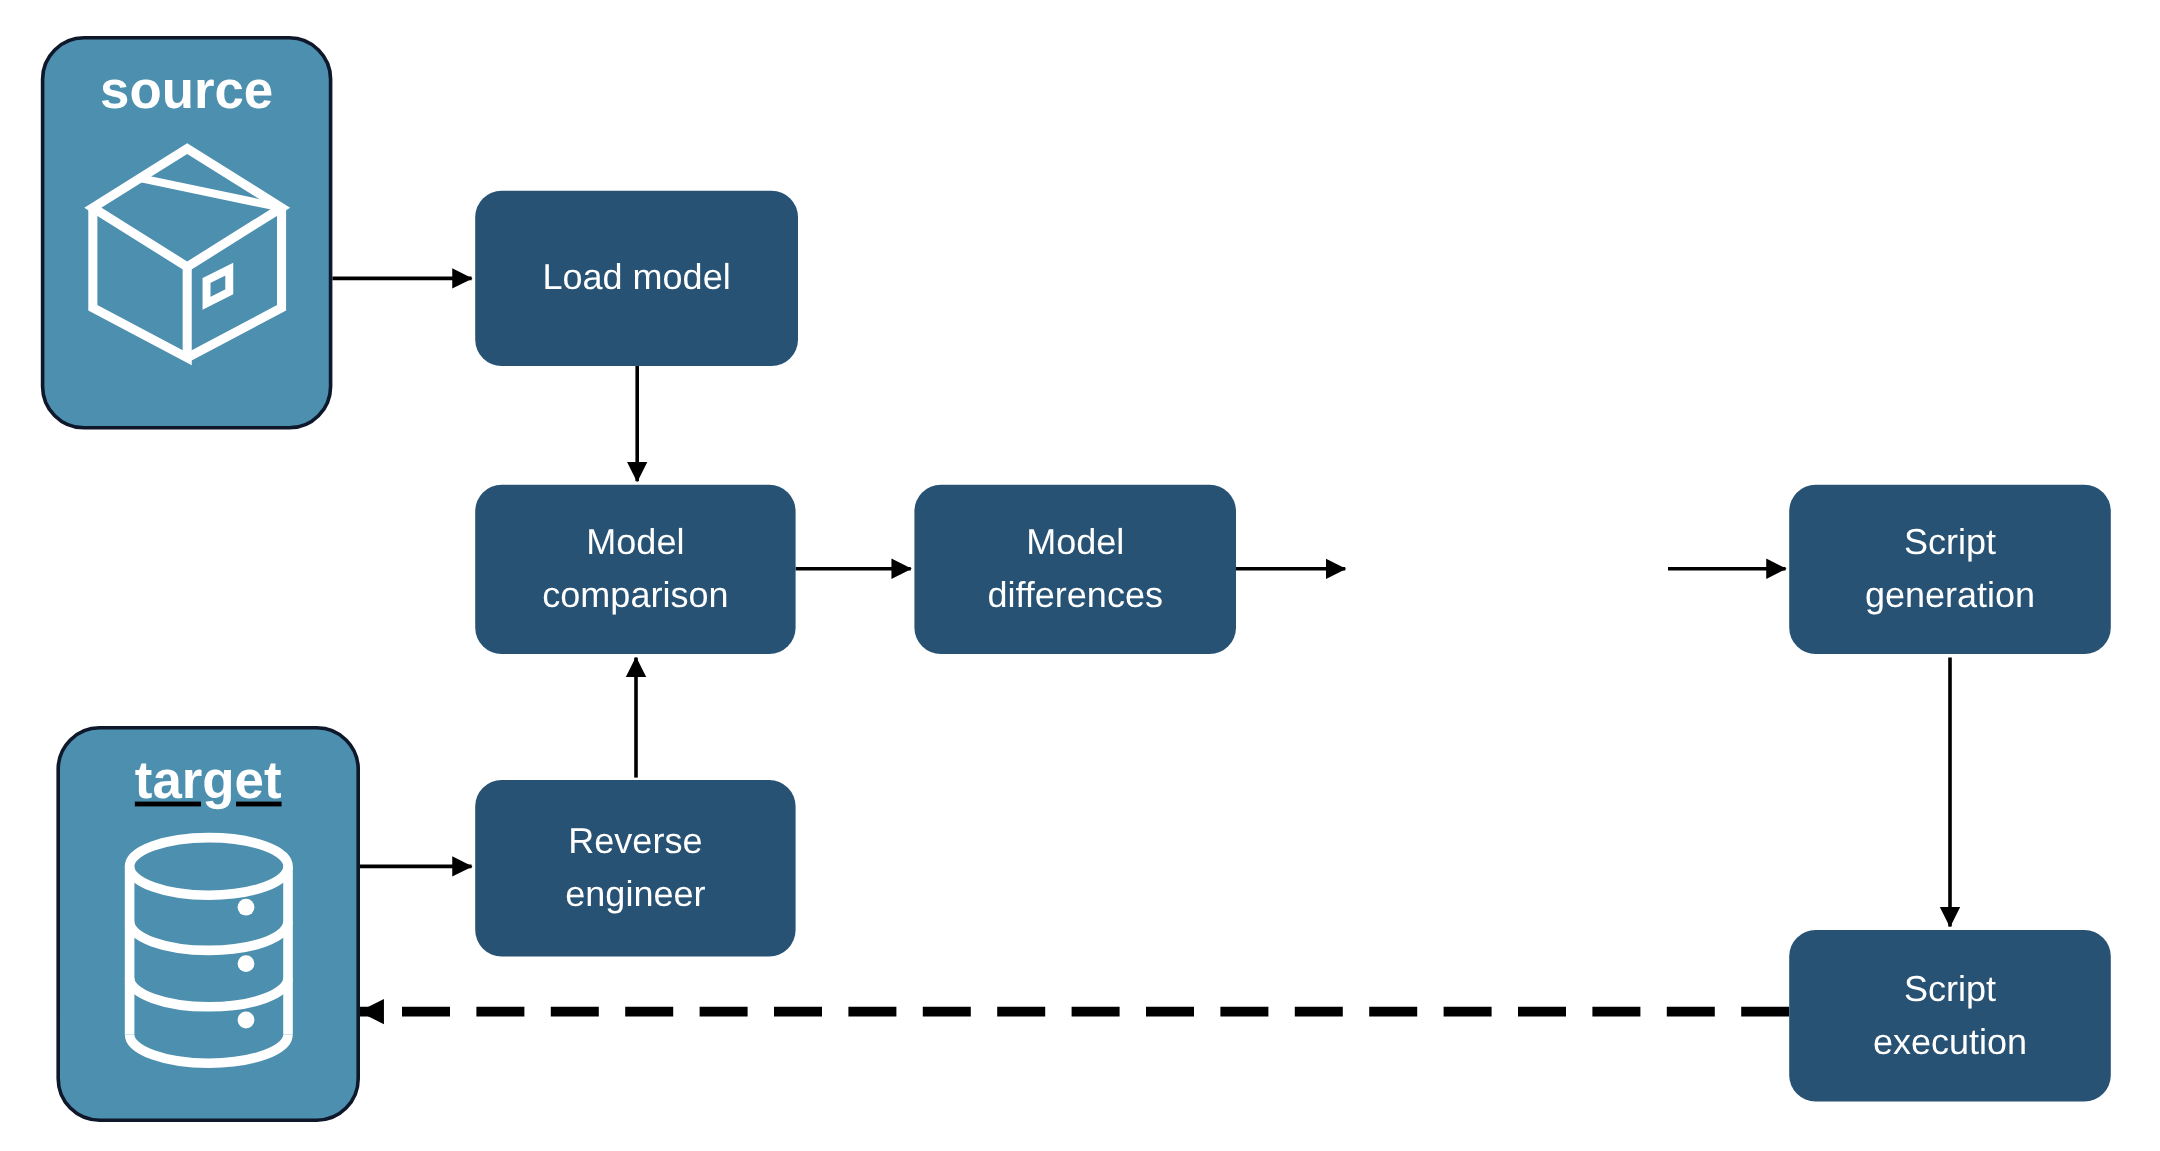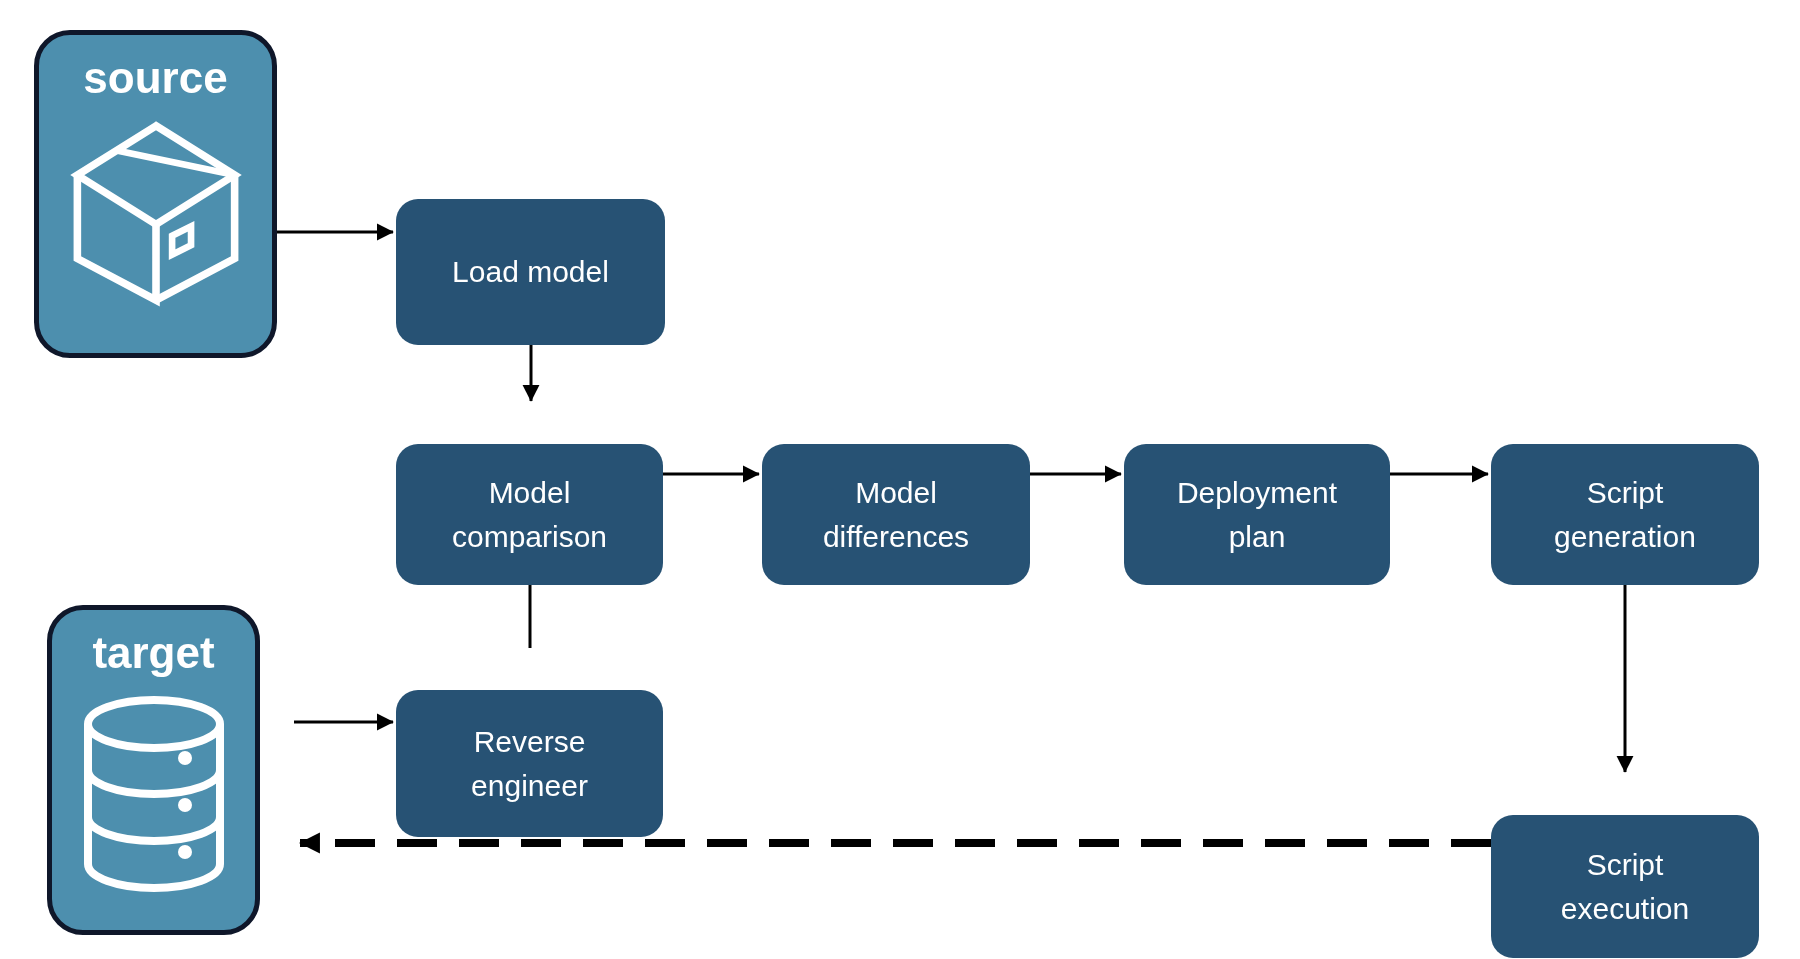--- a/index.html
+++ b/index.html
@@ -32,27 +32,26 @@
     background: #275274;
     border-radius: 22px;
     color: #ffffff;
     display: flex;
     align-items: center;
     justify-content: center;
     text-align: center;
     font-size: 30px;
     line-height: 1.45;
     white-space: pre-line;
-    margin-top: 40px;
   }
   .container-box {
     position: absolute;
     z-index: 2;
     background: #4D8FAE;
-    border: 5px solid #0f172a;
+    border: 3px solid #0f172a;
     border-radius: 36px;
     display: flex;
     flex-direction: column;
     align-items: center;
     box-sizing: border-box;
   }
   .container-label {
     color: #ffffff;
     font-size: 44px;
     font-weight: bold;
@@ -66,21 +65,21 @@
   }
   
   #n-load-model        { left: 396px;  top: 159px; width: 269px; height: 146px; }
   #n-model-comparison  { left: 396px;  top: 404px; width: 267px; height: 141px; }
   #n-model-differences { left: 762px;  top: 404px; width: 268px; height: 141px; }
   #n-deployment-plan   { left: 1124px; top: 404px; width: 266px; height: 141px; }
   #n-script-generation { left: 1491px; top: 404px; width: 268px; height: 141px; }
   #n-reverse-engineer  { left: 396px;  top: 650px; width: 267px; height: 147px; }
   #n-script-execution  { left: 1491px; top: 775px; width: 268px; height: 143px; }
   #c-source { left: 34px; top: 30px;  width: 243px; height: 328px; }
-  #c-target { left: 47px; top: 605px; width: 213px; height: 330px; }
+  #c-target { left: 47px; top: 605px; width: 253px; height: 330px; text-decoration: underline; }
   #c-source .container-icon { margin-top: 12px; }
   #c-target .container-icon { margin-top: 16px; }
 </style>
 </head>
 <body>
 
 <div class="canvas">
 
   <svg class="edges" viewBox="0 0 1800 959" xmlns="http://www.w3.org/2000/svg">
     <defs>
@@ -126,22 +125,20 @@
       <circle cx="106" cy="111" r="7" fill="#ffffff"></circle>
       <circle cx="106" cy="158" r="7" fill="#ffffff"></circle>
     </svg>
   </div>
 
   <div class="node" id="n-load-model">Load model</div>
   <div class="node" id="n-model-comparison">Model
 comparison</div>
   <div class="node" id="n-model-differences">Model
 differences</div>
-  <div class="node" id="n-deployment-plan">Deployment
-plan</div>
   <div class="node" id="n-script-generation">Script
 generation</div>
   <div class="node" id="n-reverse-engineer">Reverse
 engineer</div>
   <div class="node" id="n-script-execution">Script
 execution</div>
 
 </div>
 
 </body></html>

